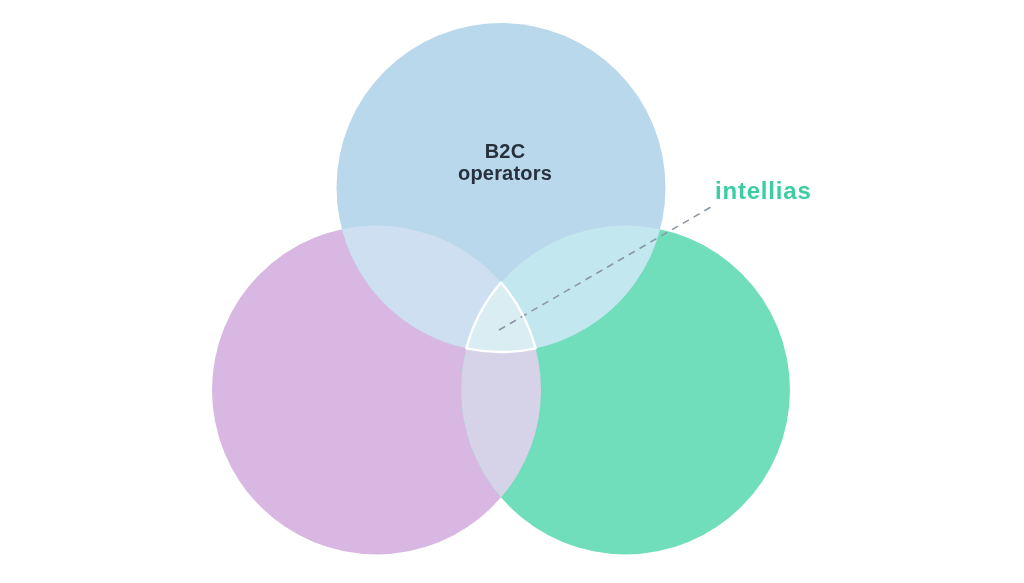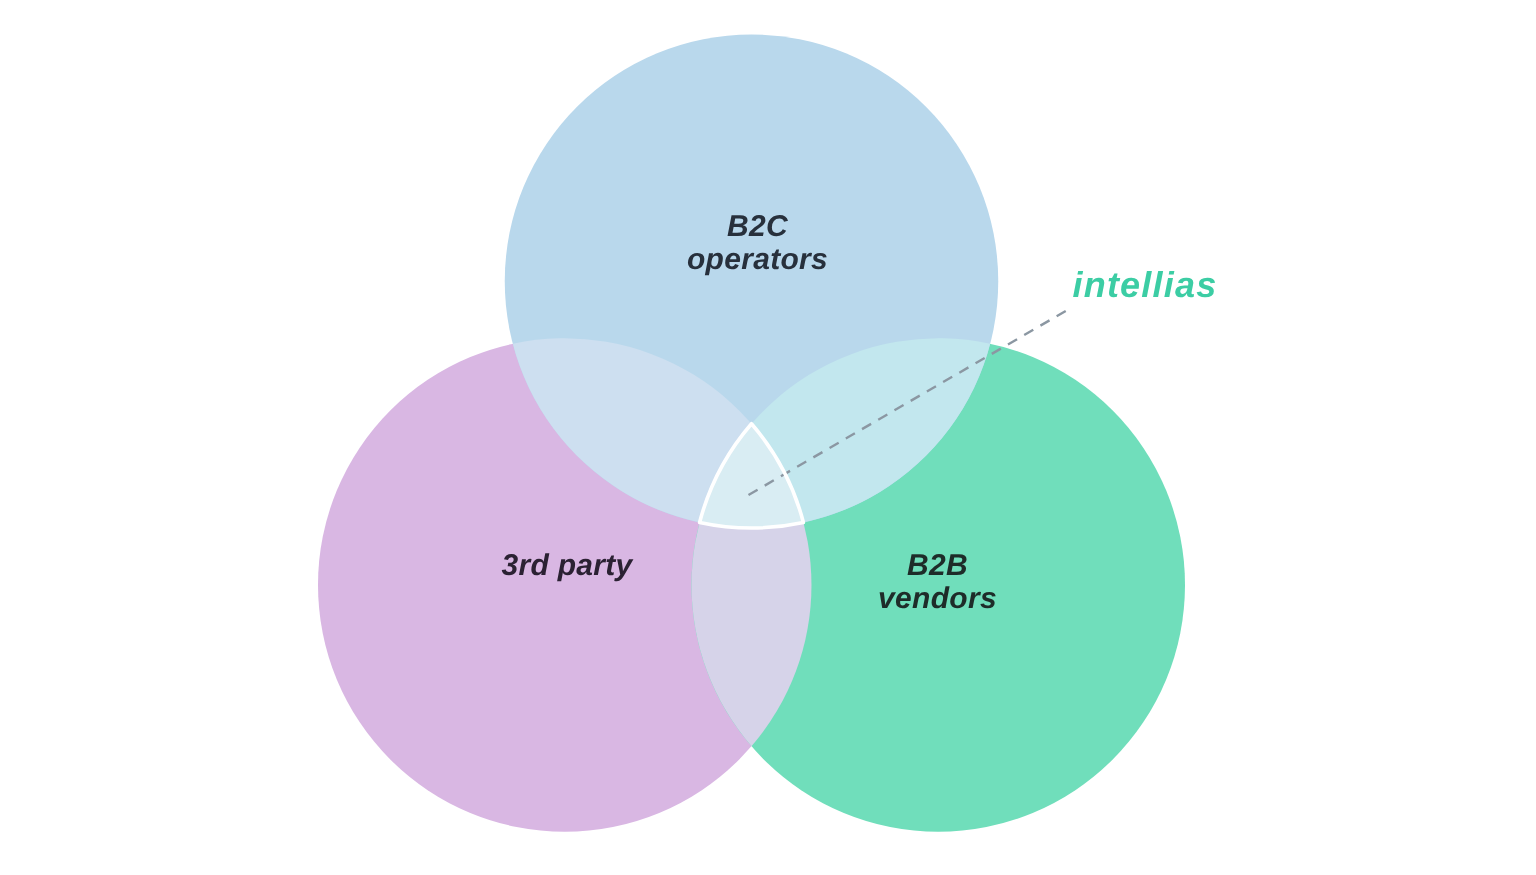--- a/index.html
+++ b/index.html
@@ -3,21 +3,21 @@
 <meta charset="utf-8">
 <style>
   html, body { margin: 0; padding: 0; }
   body {
     width: 1024px; height: 583px;
     font-family: "Liberation Sans", sans-serif;
     overflow: hidden;
   }
   .stage {
     position: relative;
-    width: 1024px; height: 583px; font-style: italic;
+    width: 1024px; height: 583px;
   }
   .venn-svg {
     position: absolute; left: 0; top: 0;
     width: 1024px; height: 583px;
     display: block;
   }
   .set-label {
     position: absolute;
     width: 300px;
     text-align: center;
@@ -62,23 +62,18 @@
   <svg class="venn-svg" viewBox="0 0 1024 583" xmlns="http://www.w3.org/2000/svg" style="pointer-events:none">
     <path d="M 501 282.5 A 164.5 164.5 0 0 1 535.6 348.3 A 164.5 164.5 0 0 1 466.4 348.3 A 164.5 164.5 0 0 1 501 282.5 Z" fill="none" stroke-width="2.4" stroke-linejoin="round" stroke="#FFFFFF"></path>
   </svg>
 
   <div class="set-label label-b2c" style="color: rgb(39, 48, 60);">
     <span>B2C</span>
     <span>operators</span>
   </div>
 
   <div class="set-label label-3rd-party" style="color: rgb(43, 33, 51);">
-    <span>3rd party</span>
   </div>
 
-  <div class="set-label label-b2b" style="color: rgb(30, 44, 41);">
-    <span>B2B</span>
-    <span>vendors</span>
-  </div>
 
   <div class="logo" style="color: rgb(60, 205, 164);">intellias</div>
 
 </div>
 
 </body></html>

